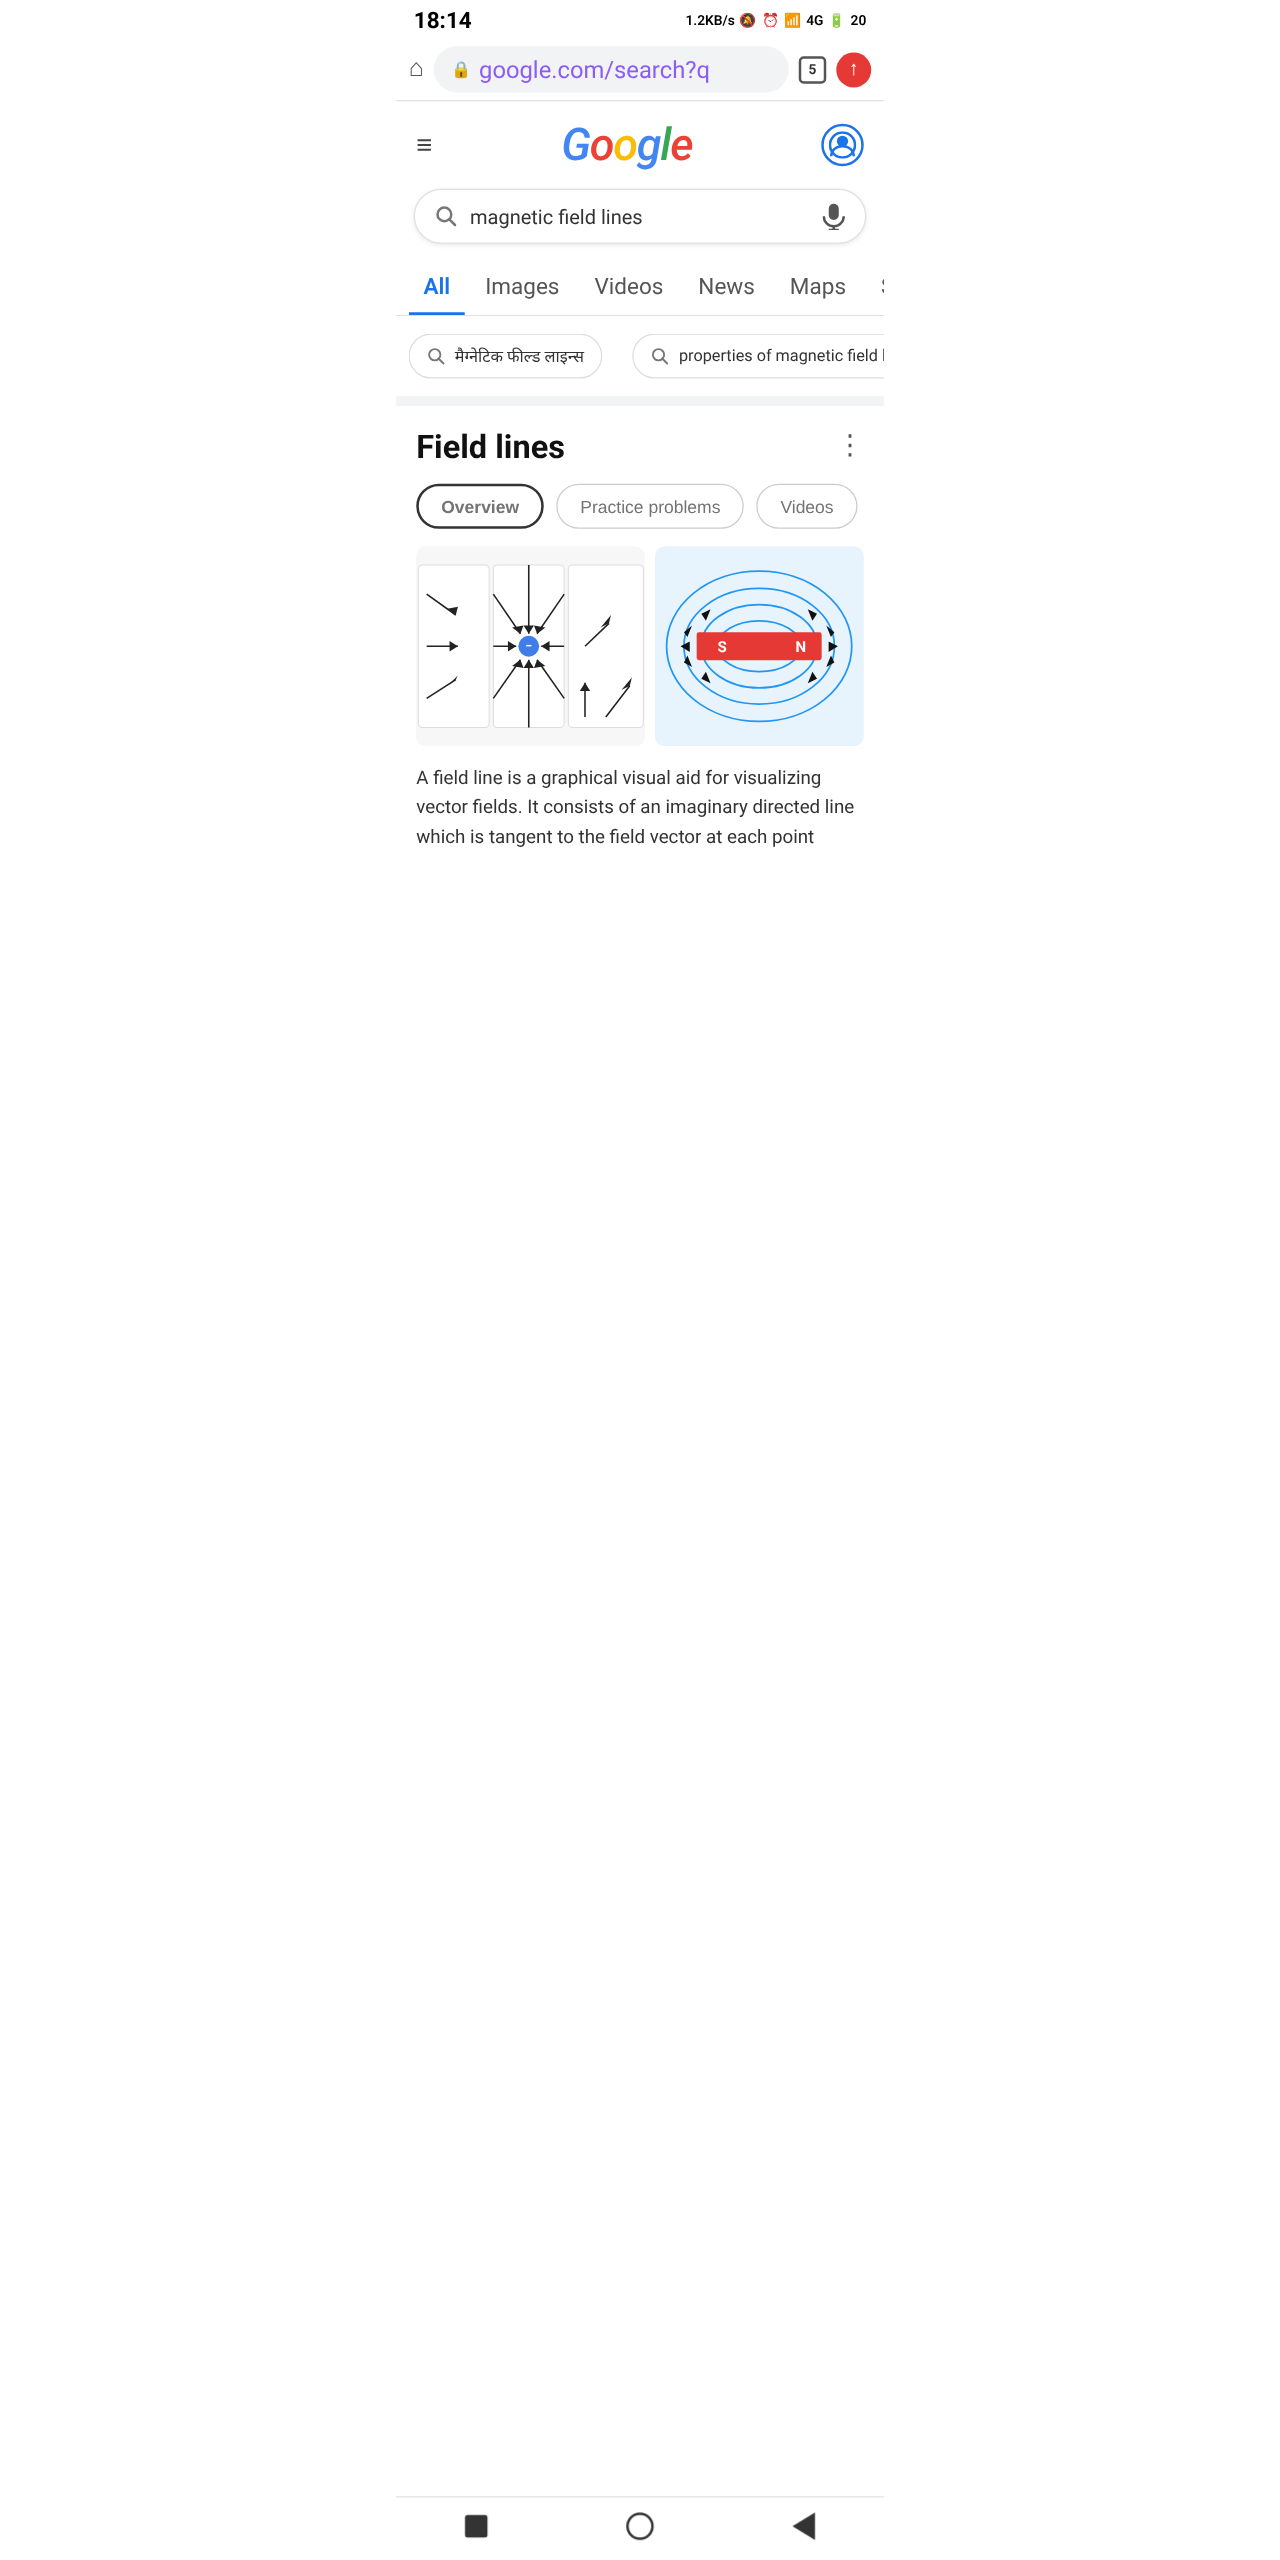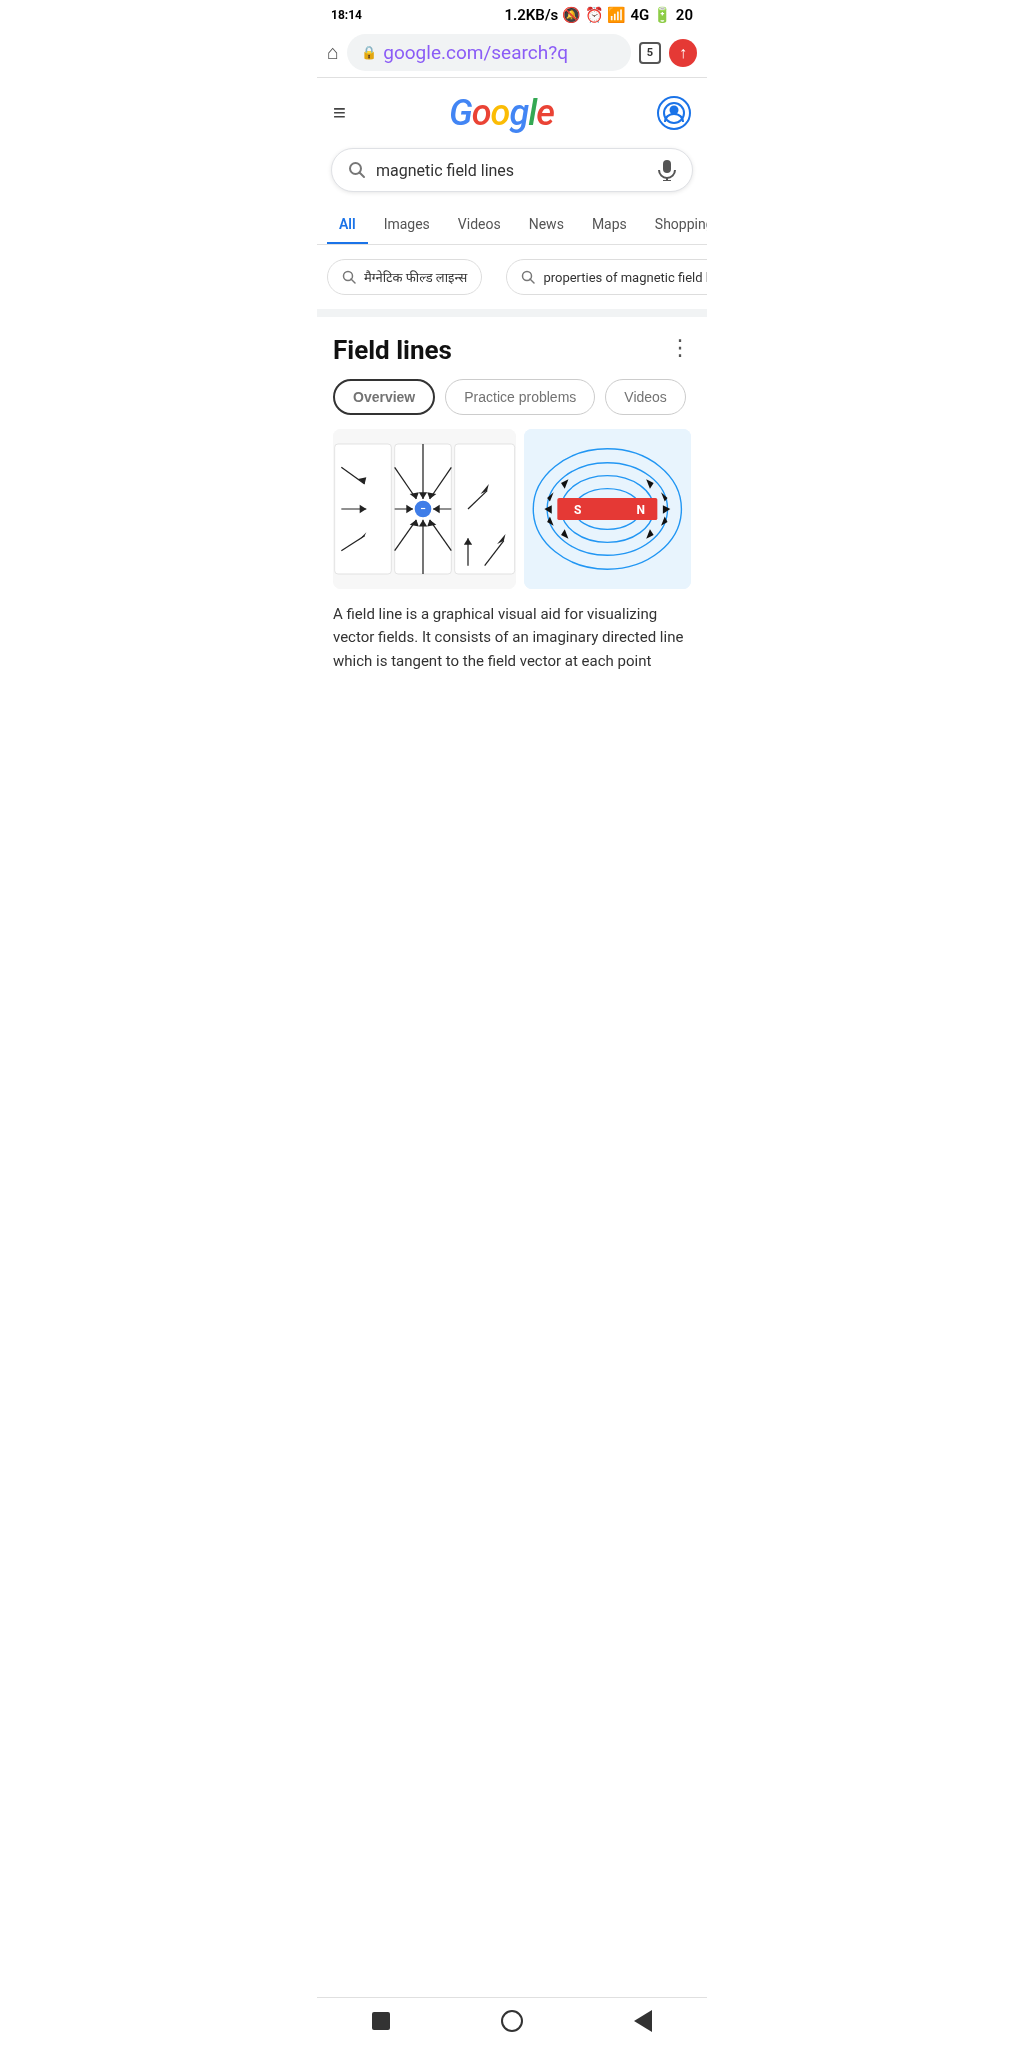--- a/index.html
+++ b/index.html
@@ -15,23 +15,23 @@
     
     .status-bar {
       background: #fff;
       display: flex;
       justify-content: space-between;
       align-items: center;
       padding: 6px 14px 4px;
       font-size: 13px;
       font-weight: 600;
     }
-    .status-bar-time { font-weight: 700; font-size: 12px; }
+    .status-bar-time { font-weight: 700; font-size: 18px; }
     .status-bar-icons { display: flex; align-items: center; gap: 4px; font-size: 11px; }
-    .status-bar-icons span { font-size: 15px; }
+    .status-bar-icons span { font-size: 11px; }
 
     
     .browser-bar {
       background: #fff;
       display: flex;
       align-items: center;
       padding: 6px 10px;
       gap: 8px;
       border-bottom: 1px solid #e0e0e0;
     }
@@ -137,21 +137,21 @@
     .search-tabs {
       display: flex;
       align-items: center;
       padding: 0 10px;
       border-bottom: 1px solid #e0e0e0;
       gap: 4px;
       overflow-x: auto;
     }
     .search-tab {
       padding: 10px 12px;
-      font-size: 14px;
+      font-size: 18px;
       color: #555;
       cursor: pointer;
       white-space: nowrap;
       border-bottom: 3px solid transparent;
       margin-bottom: -1px;
     }
     .search-tab.active {
       color: #1a73e8;
       border-bottom: 3px solid #1a73e8;
       font-weight: 600;

